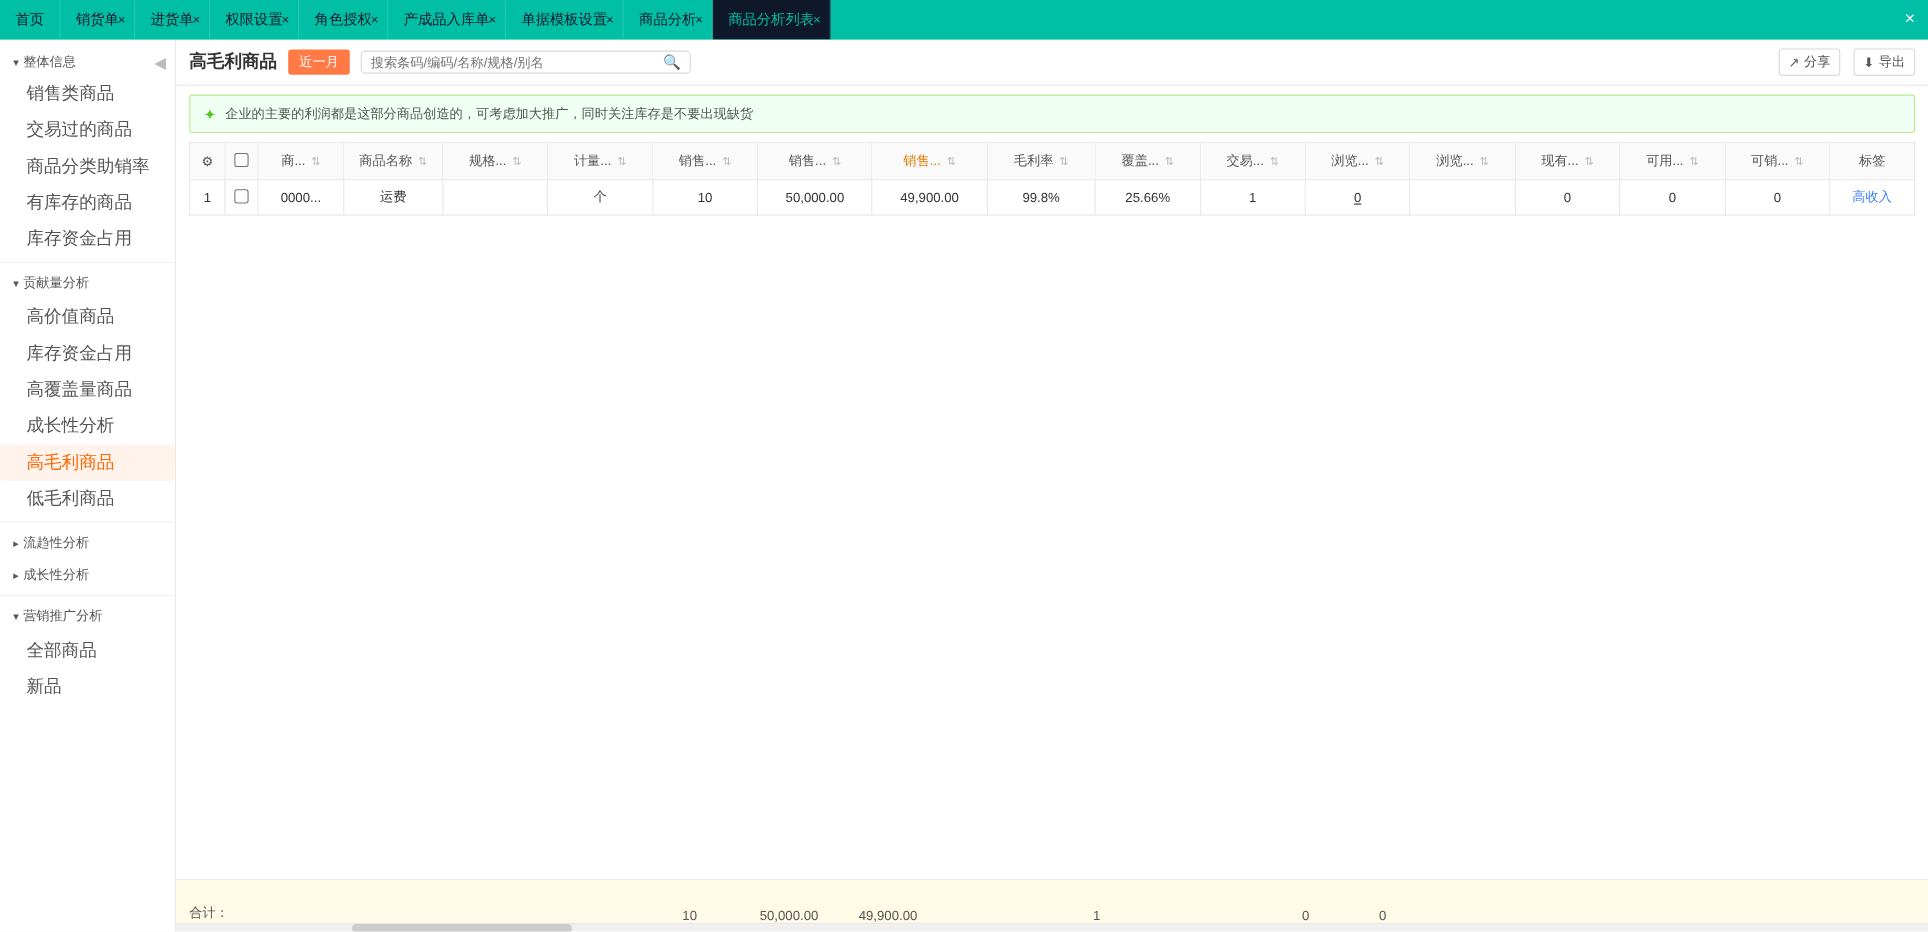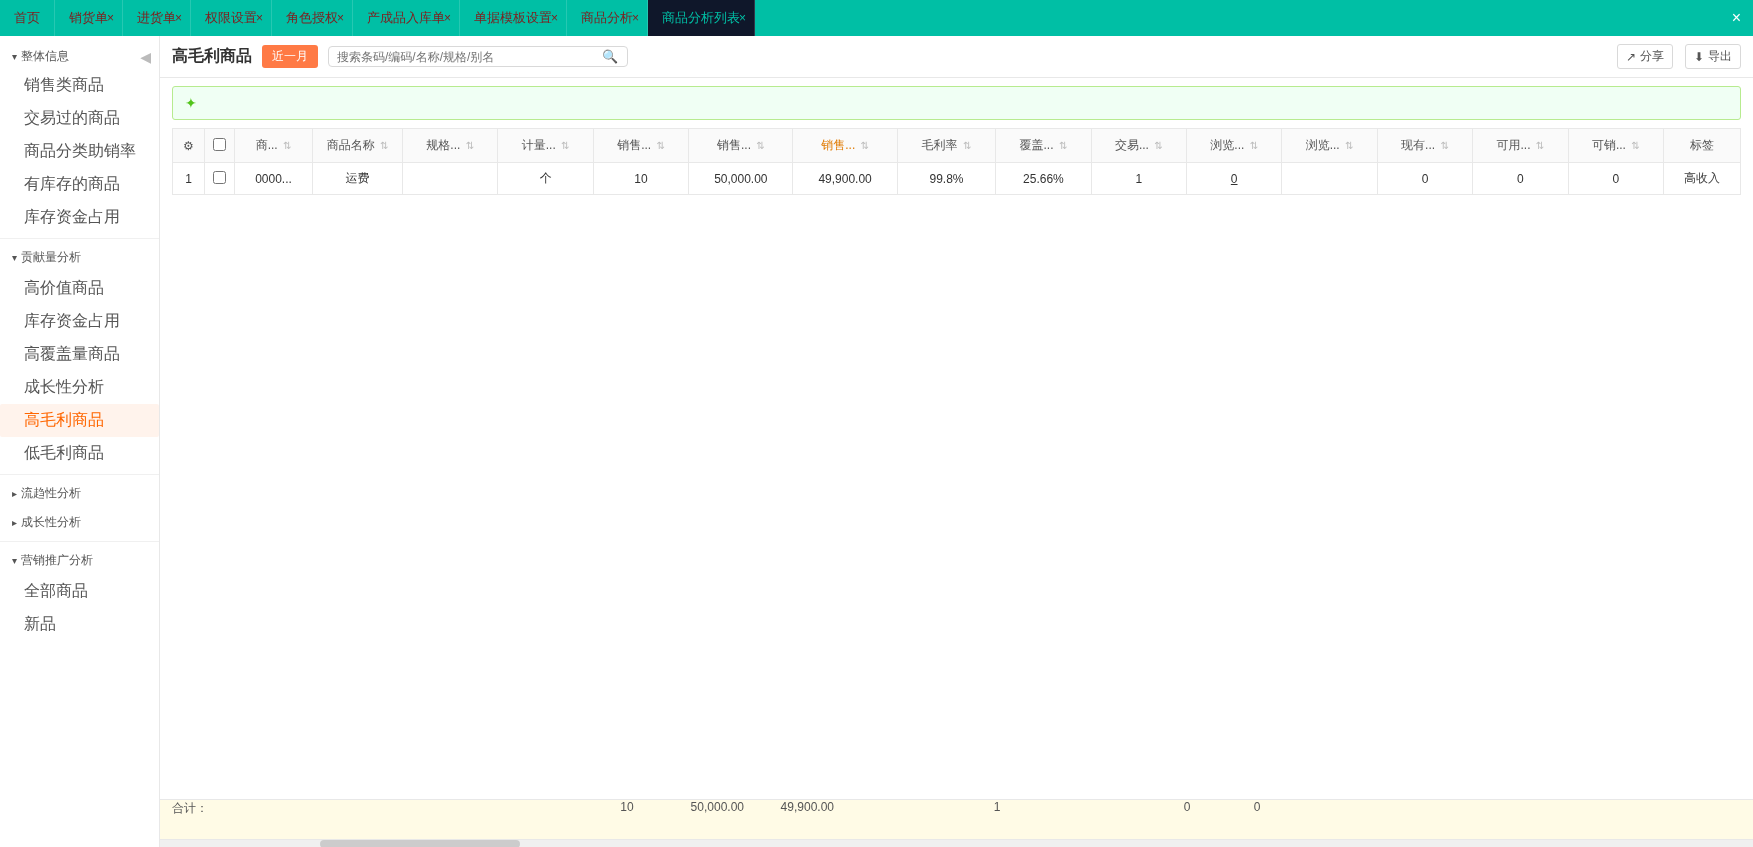--- a/index.html
+++ b/index.html
@@ -13,21 +13,21 @@
       align-items: center;
       padding: 0 0;
       overflow: hidden;
       position: relative;
     }
     .nav-tab {
       height: 36px;
       padding: 0 14px;
       display: flex;
       align-items: center;
-      color: #7f1d1d;
+      color: #0f172a;
       font-size: 13px;
       cursor: pointer;
       white-space: nowrap;
       border-right: 1px solid rgba(255,255,255,0.15);
       position: relative;
     }
     .nav-tab.active {
       background: #0f172a;
       color: #00bfa5;
     }
@@ -209,36 +209,36 @@
       font-size: 10px;
       margin-left: 2px;
     }
     tbody tr td {
       border: 1px solid #e8e8e8;
       padding: 7px 6px;
       text-align: center;
       color: #333;
     }
     .tag-high {
-      color: #404040;
+      color: #3b82f6;
       font-weight: 500;
     }
     .underline-link {
       text-decoration: underline;
       cursor: pointer;
       color: #333;
     }
 
     
     .footer-summary {
       height: 40px;
       background: #fffbe6;
       border-top: 1px solid #e8e8e8;
       display: flex;
-      align-items: flex-start;
+      align-items: flex-end;
       padding: 0 12px;
       font-size: 12px;
       color: #555;
       gap: 0;
     }
     .footer-label {
       width: 200px;
     }
     .footer-scrollbar {
       height: 8px;
@@ -396,20 +396,21 @@
         </button>
         <button class="action-btn">
           <span>⬇</span>
           <span>导出</span>
         </button>
       </div>
     </div>
 
     <div class="info-banner">
       <span class="info-icon">✦</span>
+      <span>企业的主要的利润都是这部分商品创造的，可考虑加大推广，同时关注库存是不要出现缺货</span>
     </div>
 
     <div class="table-wrap">
       <table>
         <thead>
           <tr>
             <th style="width:32px;">
               <span>⚙</span>
             </th>
             <th style="width:30px;">

